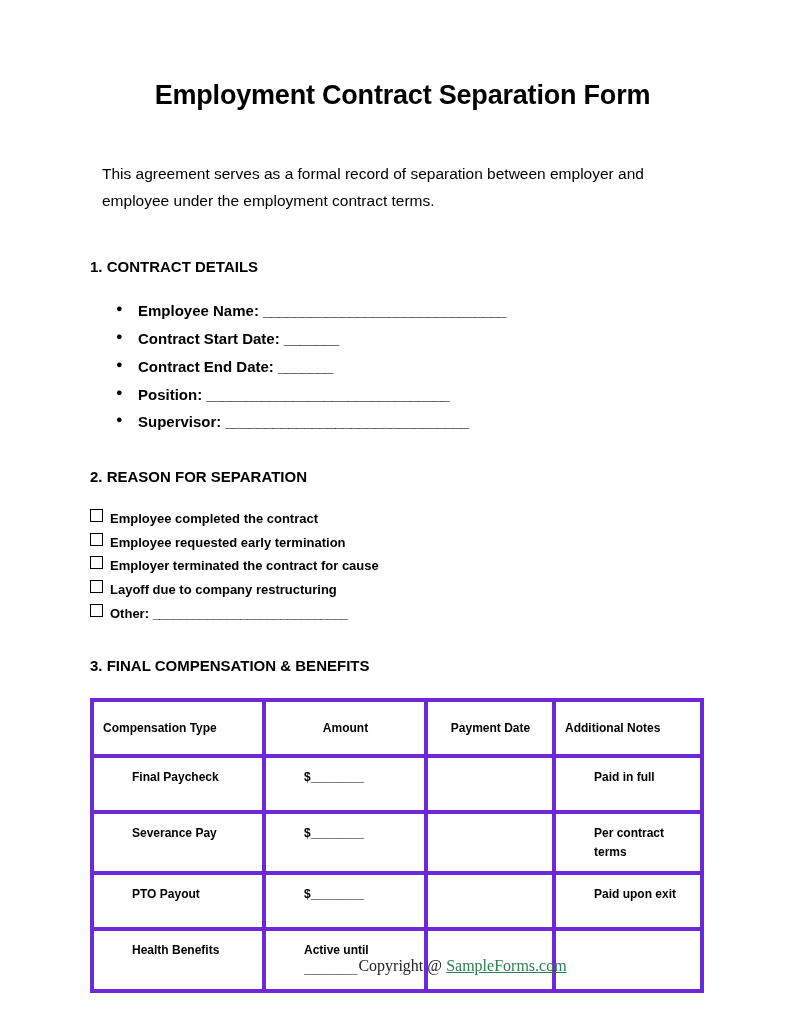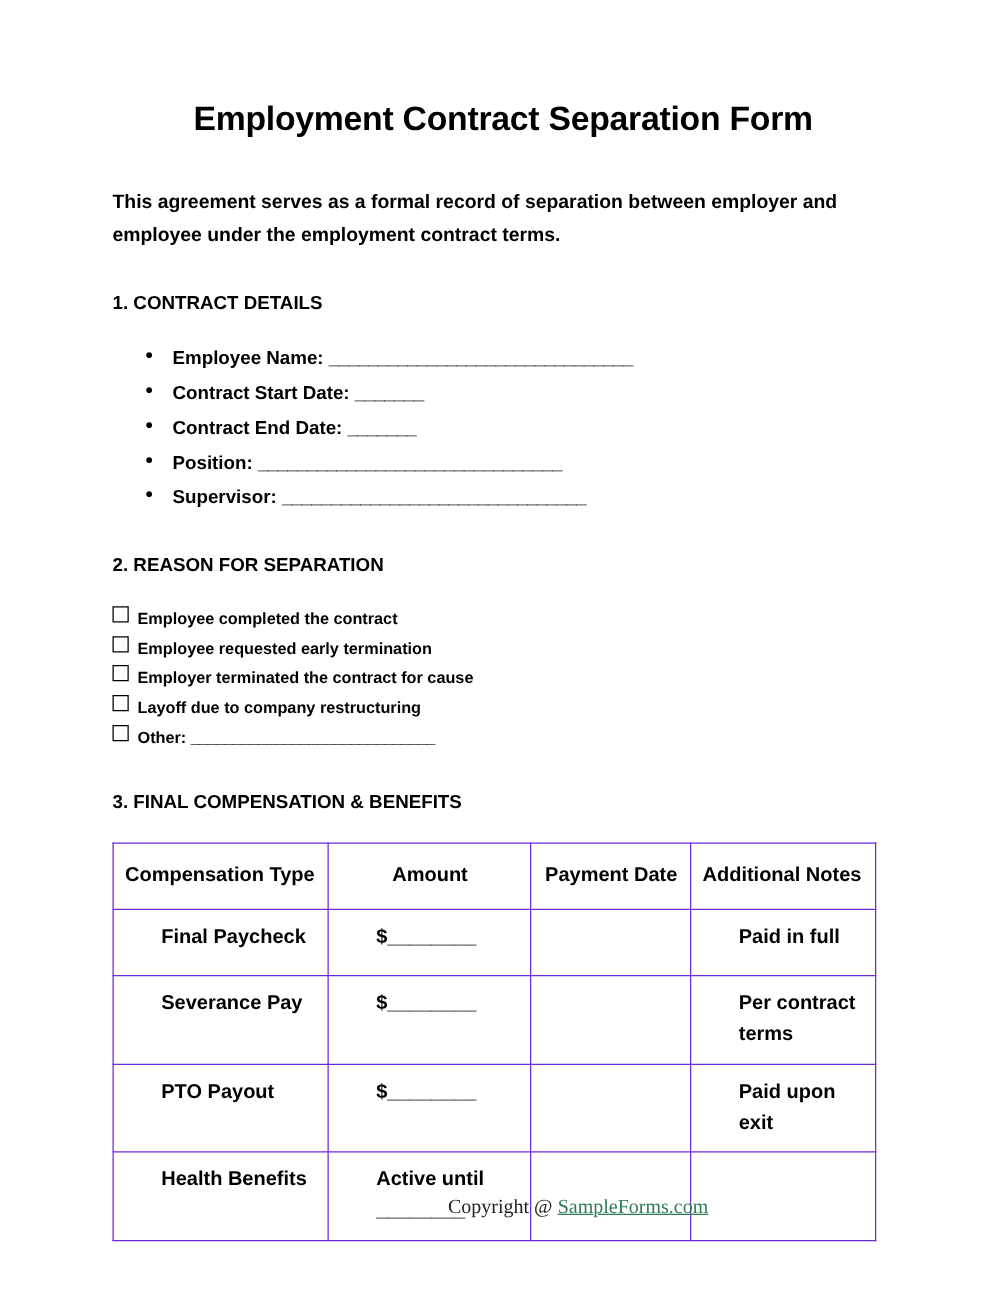--- a/index.html
+++ b/index.html
@@ -24,24 +24,24 @@
   }
   .doc-title {
     margin: 0;
     padding-top: 80px;
     text-align: center;
     font-size: 27px;
     font-weight: bold;
     letter-spacing: -0.2px;
   }
   .intro {
-    margin: 0;
+    margin: 12px;
     padding-top: 37px;
     font-size: 15.5px;
-    font-weight: bold;
+    font-weight: normal;
     line-height: 1.75;
     max-width: 605px;
   }
   .section-heading {
     margin: 0;
     padding-top: 30px;
     font-size: 15px;
     font-weight: bold;
     line-height: 1.4;
   }
@@ -84,23 +84,23 @@
     margin-right: 7px;
     vertical-align: 1px;
   }
   table.comp-table {
     margin-top: 22px;
     border-collapse: collapse;
     width: 610px;
     table-layout: fixed;
   }
   table.comp-table td, table.comp-table th {
-    border: 1px solid #6d28d9;
+    border: 4px solid #6d28d9;
     padding: 10px 8px 10px 9px;
-    font-size: 16px;
+    font-size: 12px;
     font-weight: bold;
     vertical-align: top;
     line-height: 1.55;
     text-align: left;
   }
   table.comp-table thead th {
     height: 32px;
     vertical-align: middle;
   }
   table.comp-table thead th.center {

